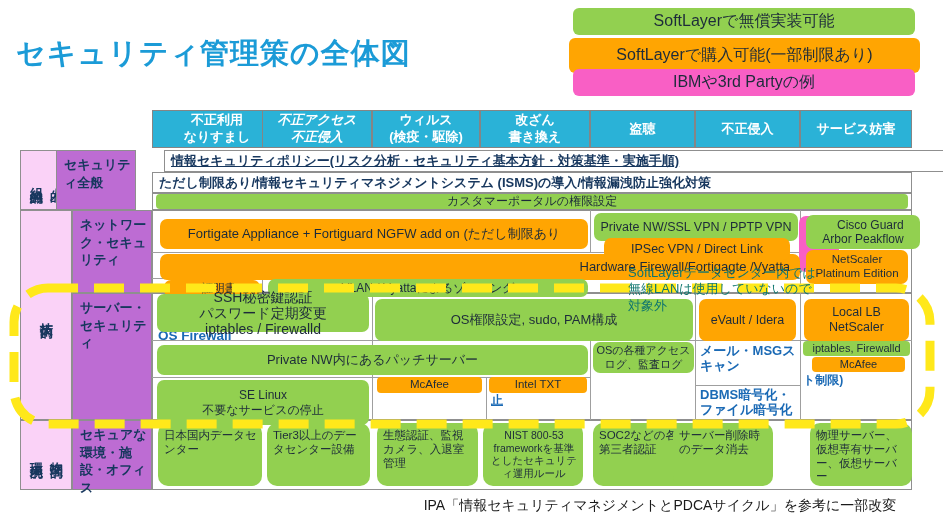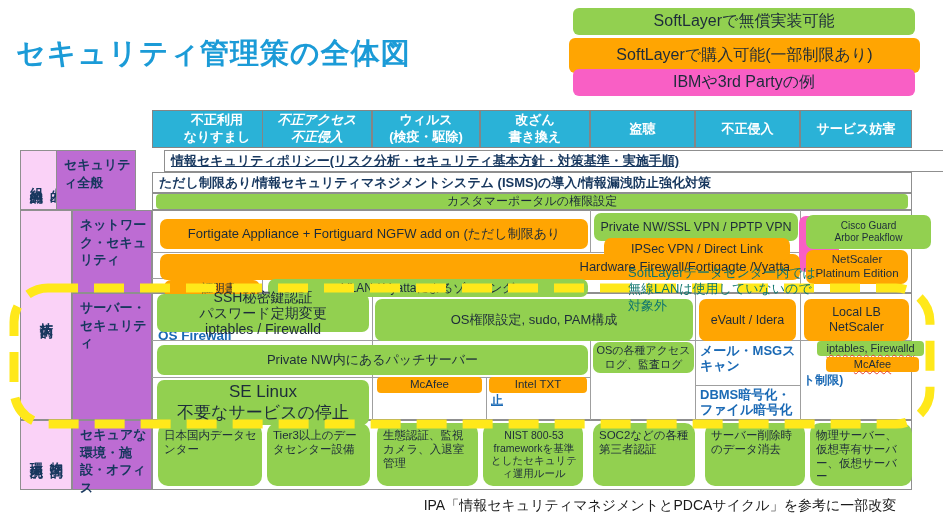--- a/index.html
+++ b/index.html
@@ -26,22 +26,22 @@
        justify-content:center;text-align:center;white-space:pre-line;color:#1d2b3a;line-height:1.2;z-index:10;}
   .gbox{background:#92d050;}
   .obox{background:#ffa502;}
   .pbox{background:#f95fc5;}
   .physbox{align-items:flex-start;justify-content:flex-start;text-align:left;
            padding:6px 4px 0 6px;border-radius:10px;font-size:11.5px;line-height:1.2;}
   .bluetxt{position:absolute;color:#1b6ab5;font-weight:bold;white-space:pre-line;line-height:1.15;z-index:9;}
   .note{position:absolute;color:#0f766e;font-size:13px;line-height:1.25;
         white-space:pre-line;z-index:60;}
   .vline,.hline{position:absolute;background:#9f9f9f;z-index:2;}
-  .sq{text-decoration:underline;text-decoration-style:wavy;text-decoration-color:#e03c31;
-      text-decoration-thickness:1px;text-underline-offset:2px;margin-left:14px;}
+  .sq{text-decoration-style:wavy;text-decoration-color:#e03c31;
+      text-decoration-thickness:1px;text-underline-offset:2px;}
   .hl{position:absolute;left:0;top:0;z-index:50;pointer-events:none;}
   .caption{position:absolute;left:400px;top:497px;width:520px;text-align:center;
            font-size:14px;color:#1a1a1a;}
 </style>
 </head>
 <body>
 
 <div class="canvas">
 
   <div class="title">セキュリティ管理策の全体図</div>
@@ -86,21 +86,21 @@
   <div class="vline" style="left:590px;top:210px;width:1px;height:42px;"></div>
   <div class="vline" style="left:800px;top:210px;width:1px;height:83px;"></div>
   <div class="hline" style="left:152px;top:252px;width:648px;height:1px;"></div>
   <div class="hline" style="left:152px;top:278px;width:648px;height:1px;"></div>
   <div class="vline" style="left:262px;top:278px;width:1px;height:15px;"></div>
 
   <div class="box obox" style="left:160px;top:219px;width:428px;height:30px;font-size:13px;">Fortigate Appliance  + Fortiguard NGFW add on (ただし制限あり</div>
   <div class="box gbox" style="left:594px;top:213px;width:204px;height:28px;font-size:12.5px;">Private NW/SSL VPN / PPTP VPN</div>
   <div class="box obox" style="left:604px;top:238px;width:186px;height:22px;font-size:12.5px;z-index:12;">IPSec VPN / Direct Link</div>
   <div class="box pbox" style="left:799px;top:216px;width:40px;height:56px;z-index:8;"></div>
-  <div class="box gbox" style="left:806px;top:215px;width:125px;height:34px;font-size:10px;">Cisco Guard
+  <div class="box gbox" style="left:806px;top:215px;width:114px;height:34px;font-size:12px;text-align:right;">Cisco Guard
 Arbor Peakflow</div>
   <div class="box obox" style="left:806px;top:250px;width:102px;height:34px;font-size:11.5px;">NetScaler
 Platinum Edition</div>
   <div class="box obox" style="left:160px;top:254px;width:640px;height:26px;font-size:13px;justify-content:flex-end;padding-right:10px;">Hardware Firewall/Fortigagte /Vyatta</div>
   <div class="box obox" style="left:164px;top:280px;width:96px;height:17px;font-size:11.5px;">SL証明書</div>
   <div class="box gbox" style="left:268px;top:279px;width:320px;height:18px;font-size:12px;">VLAN / Vyattaによるゾーニング</div>
   <div class="note" style="left:628px;top:265px;width:196px;">SoftLayerデータセンター内では
 無線LANは使用していないので対象外</div>
 
   <div class="cell" style="left:152px;top:293px;width:760px;height:127px;"></div>
@@ -123,33 +123,33 @@
 NetScaler</div>
   <div class="box gbox" style="left:157px;top:345px;width:431px;height:30px;font-size:13px;">Private NW内にあるパッチサーバー</div>
   <div class="box gbox" style="left:593px;top:342px;width:101px;height:31px;font-size:11px;">OSの各種アクセス
 ログ、監査ログ</div>
   <div class="bluetxt" style="left:700px;top:344px;width:96px;font-size:13px;">メール・MSGスキャン</div>
   <div class="box gbox sq" style="left:803px;top:341px;width:107px;height:15px;font-size:11px;border-radius:4px;">iptables, Firewalld</div>
   <div class="box obox sq" style="left:812px;top:357px;width:93px;height:15px;font-size:11px;border-radius:4px;z-index:12;">McAfee</div>
   <div class="bluetxt" style="left:803px;top:374px;font-size:12px;">ト制限)</div>
   <div class="bluetxt" style="left:700px;top:388px;font-size:13px;">DBMS暗号化・
 ファイル暗号化</div>
-  <div class="box gbox" style="left:157px;top:380px;width:212px;height:45px;font-size:17px;">SE Linux
+  <div class="box gbox" style="left:157px;top:380px;width:212px;height:45px;font-size:12px;">SE Linux
 不要なサービスの停止</div>
   <div class="box obox" style="left:377px;top:377px;width:105px;height:16px;font-size:11.5px;border-radius:4px;">McAfee</div>
   <div class="box obox" style="left:489px;top:377px;width:98px;height:16px;font-size:11.5px;border-radius:4px;">Intel TXT</div>
   <div class="bluetxt" style="left:491px;top:394px;font-size:12px;text-decoration:underline;">止</div>
 
   <div class="cell" style="left:152px;top:420px;width:760px;height:70px;"></div>
   <div class="box gbox physbox" style="left:158px;top:423px;width:104px;height:63px;">日本国内データセンター</div>
   <div class="box gbox physbox" style="left:267px;top:423px;width:103px;height:63px;">Tier3以上のデータセンター設備</div>
   <div class="box gbox physbox" style="left:377px;top:423px;width:101px;height:63px;">生態認証、監視カメラ、入退室管理</div>
   <div class="box gbox physbox" style="left:483px;top:423px;width:100px;height:63px;font-size:10.5px;text-align:center;">NIST 800-53 frameworkを基準としたセキュリティ運用ルール</div>
   <div class="box gbox physbox" style="left:593px;top:423px;width:102px;height:63px;">SOC2などの各種第三者認証</div>
-  <div class="box gbox physbox" style="left:673px;top:423px;width:100px;height:63px;margin-left:32px;">サーバー削除時のデータ消去</div>
+  <div class="box gbox physbox" style="left:673px;top:423px;width:100px;height:63px;">サーバー削除時のデータ消去</div>
   <div class="box gbox physbox" style="left:810px;top:423px;width:102px;height:63px;">物理サーバー、仮想専有サーバー、仮想サーバー</div>
 
   <svg class="hl" width="943" height="519">
     <rect x="14" y="288" width="916" height="136" rx="34" ry="34" fill="none" stroke="#ffe81a" stroke-width="9" stroke-dasharray="30 16"></rect>
   </svg>
 
   <div class="caption">IPA「情報セキュリティマネジメントとPDCAサイクル」を参考に一部改変</div>
 </div>
 
 </body></html>

